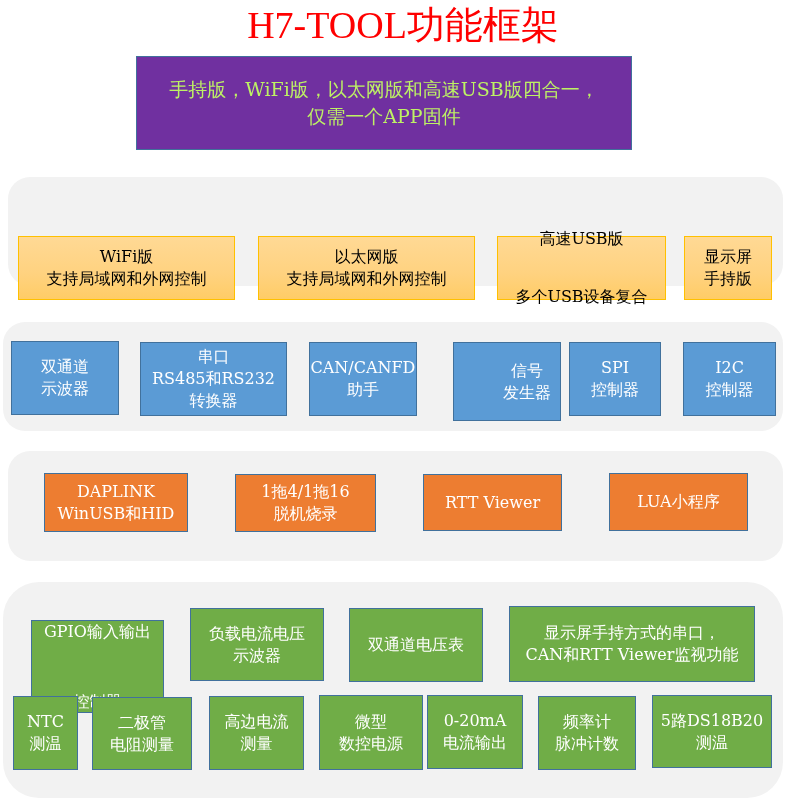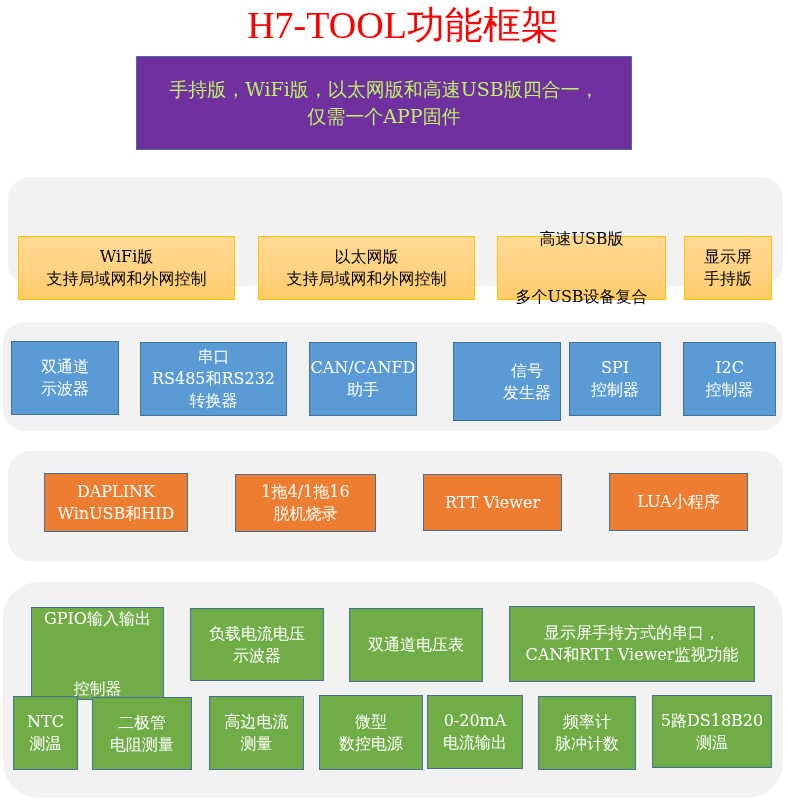--- a/index.html
+++ b/index.html
@@ -102,21 +102,21 @@
   <span>脱机烧录</span>
 </div>
 <div class="box orange" style="left:423px;top:474px;width:139px;height:57px;">
   <span>RTT Viewer</span>
 </div>
 <div class="box orange" style="left:609px;top:473px;width:139px;height:58px;">
   <span>LUA小程序</span>
 </div>
 
 <div class="section" style="left:3px;top:582px;width:780px;height:216px;border-radius:36px;"></div>
-<div class="box green" style="left:31px;top:607px;width:133px;height:93px;gap:48px;">
+<div class="box green" style="left:31px;top:620px;width:133px;height:93px;gap:48px;">
   <span>GPIO输入输出</span>
   <span>控制器</span>
 </div>
 <div class="box green" style="left:190px;top:608px;width:134px;height:73px;">
   <span>负载电流电压</span>
   <span>示波器</span>
 </div>
 <div class="box green" style="left:349px;top:608px;width:134px;height:74px;">
   <span>双通道电压表</span>
 </div>

